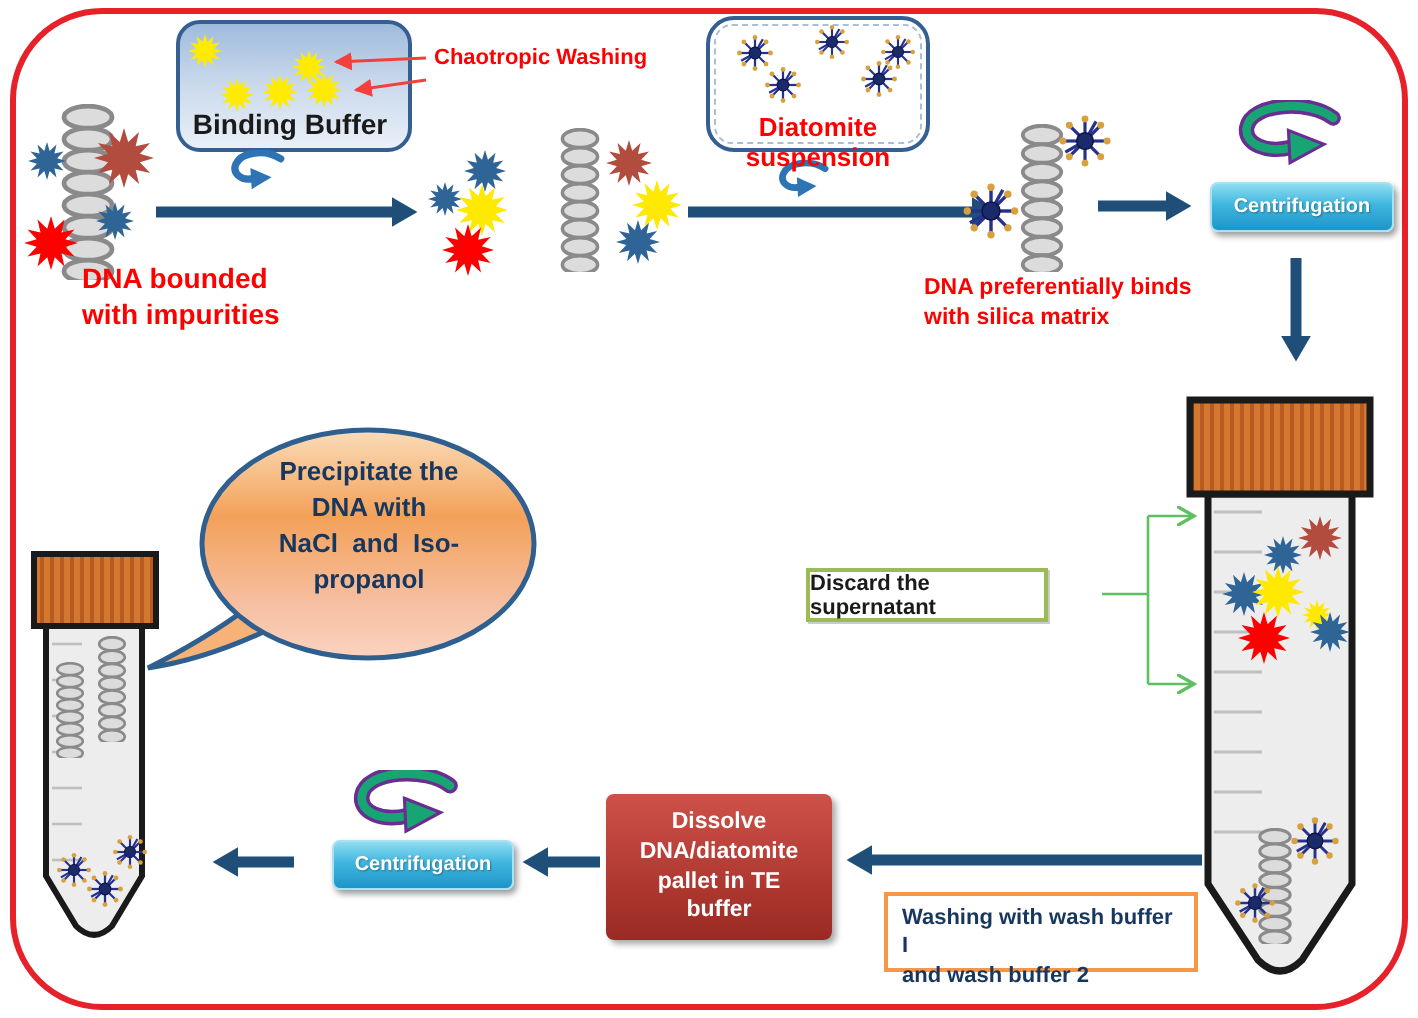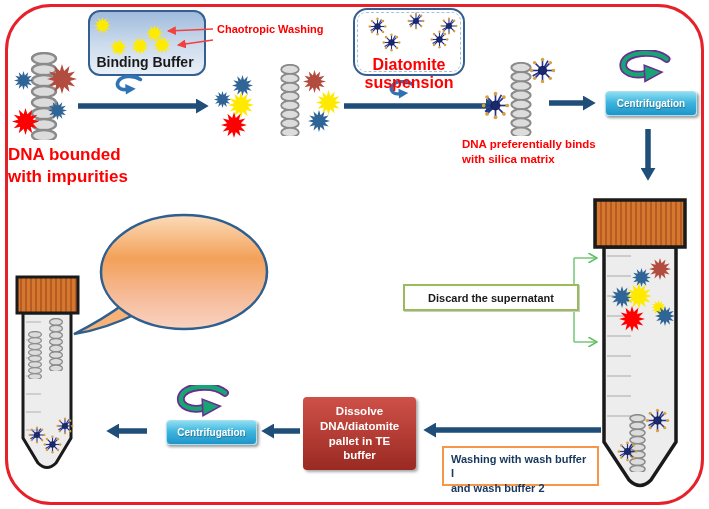--- a/index.html
+++ b/index.html
@@ -11,43 +11,43 @@
   #box-binding { left:88px; top:10px; width:118px; height:66px;
                  border:2.5px solid #365F91; border-radius:12px;
                  background:linear-gradient(180deg,#9FBBDC 0%,#CBDAEC 50%,#E9F0F8 100%); }
   #box-diatomite { left:353px; top:8px; width:112px; height:68px;
                  border:2.5px solid #365F91; border-radius:14px; background:#fff; }
   .inner-dash { position:absolute; inset:2px; border:1px dashed #A9BFD8; border-radius:9px; }
   .gfx { position:absolute; left:0; top:0; z-index:2; }
   .lbl { position:absolute; z-index:3; font-weight:bold; white-space:pre-wrap; }
   #t-binding   { left:88px;  top:54px;  width:114px; text-align:center; font-size:14px;  color:#1A1A1A; }
   #t-chaotropic{ left:217px; top:23px;  font-size:11px;   color:#FE0000; }
-  #t-dna-bounded { left:8px; top:144px; font-size:17px; color:#FE0000; line-height:1.28; }
-  #t-diatomite { left:355px; top:56px;  width:108px; text-align:center; font-size:16px; color:#FE0000; }
+  #t-dna-bounded { left:8px; top:131px; font-size:14px; color:#FE0000; line-height:1.28;padding-left:33px; }
+  #t-diatomite { left:355px; top:56px;  width:108px; text-align:center; font-size:13px; color:#FE0000; }
   #t-dna-binds { left:462px; top:137px; font-size:11.5px; color:#FE0000; line-height:1.28; }
   #t-precipitate { left:112px; top:227px; width:145px; text-align:center; font-size:13px;
                    color:#17375E; line-height:1.38; }
   .centri-btn { position:absolute; z-index:3; display:flex; align-items:center; justify-content:center;
                 background:linear-gradient(180deg,#8FDDF1 0%,#3FB6DF 45%,#1E95C8 100%);
                 border:1px solid #A8E2F2; border-radius:4px; color:#fff; font-weight:bold;
                 font-size:10px; box-shadow:1.5px 2px 3px rgba(0,0,0,.4);
                 text-shadow:.5px .5px 1px rgba(0,0,0,.35); box-sizing:border-box; }
   #btn-centri-1 { left:605px; top:91px;  width:92px; height:25px; }
   #btn-centri-2 { left:166px; top:420px; width:91px; height:25px; }
   #box-dissolve { left:303px; top:397px; width:113px; height:73px; z-index:3; position:absolute;
                   background:linear-gradient(180deg,#CE5149 0%,#B23B33 55%,#992A23 100%);
                   border-radius:4px; color:#fff; font-weight:bold; font-size:11.5px;
                   display:flex; align-items:center; justify-content:center; text-align:center;
                   line-height:1.3; white-space:pre-wrap; box-shadow:2px 2px 3px rgba(0,0,0,.35);
                   box-sizing:border-box; }
   #box-washing { left:442px; top:446px; width:157px; height:40px; z-index:3; position:absolute;
                  background:#fff; border:2px solid #F79646; color:#17375E; font-weight:bold;
                  font-size:11px; line-height:1.3; padding:4px 7px; white-space:pre-wrap;
                  box-sizing:border-box; }
-  #box-discard { left:403px; top:284px; width:176px; height:27px; z-index:3; position:absolute;
+  #box-discard { left:403px; top:284px; width:121px; height:27px; z-index:3; position:absolute;
                  background:#fff; border:2px solid #9BBB59; color:#1A1A1A; font-weight:bold;
                  font-size:11px; display:flex; align-items:center; justify-content:center;
                  box-shadow:1px 1px 0 #CCCCCC; box-sizing:border-box; }
 </style>
 </head>
 <body>
 
 <div class="canvas">
 
   <div class="frame"></div>
@@ -255,20 +255,24 @@
     <use href="#swirlGreen" x="174" y="385" width="58" height="33"></use>
   </svg>
 
   <div class="lbl" id="t-binding">Binding Buffer</div>
   <div class="lbl" id="t-chaotropic">Chaotropic Washing</div>
   <div class="lbl" id="t-dna-bounded">DNA bounded
 with impurities</div>
   <div class="lbl" id="t-diatomite">Diatomite suspension</div>
   <div class="lbl" id="t-dna-binds">DNA preferentially binds
 with silica matrix</div>
+  <div class="lbl" id="t-precipitate">Precipitate the
+DNA with
+NaCl  and  Iso-
+propanol</div>
 
   <div class="centri-btn" id="btn-centri-1">
     <span>Centrifugation</span>
   </div>
   <div class="centri-btn" id="btn-centri-2">
     <span>Centrifugation</span>
   </div>
 
   <div id="box-discard" class="lbl">Discard the supernatant</div>
   <div id="box-dissolve" class="lbl">Dissolve

